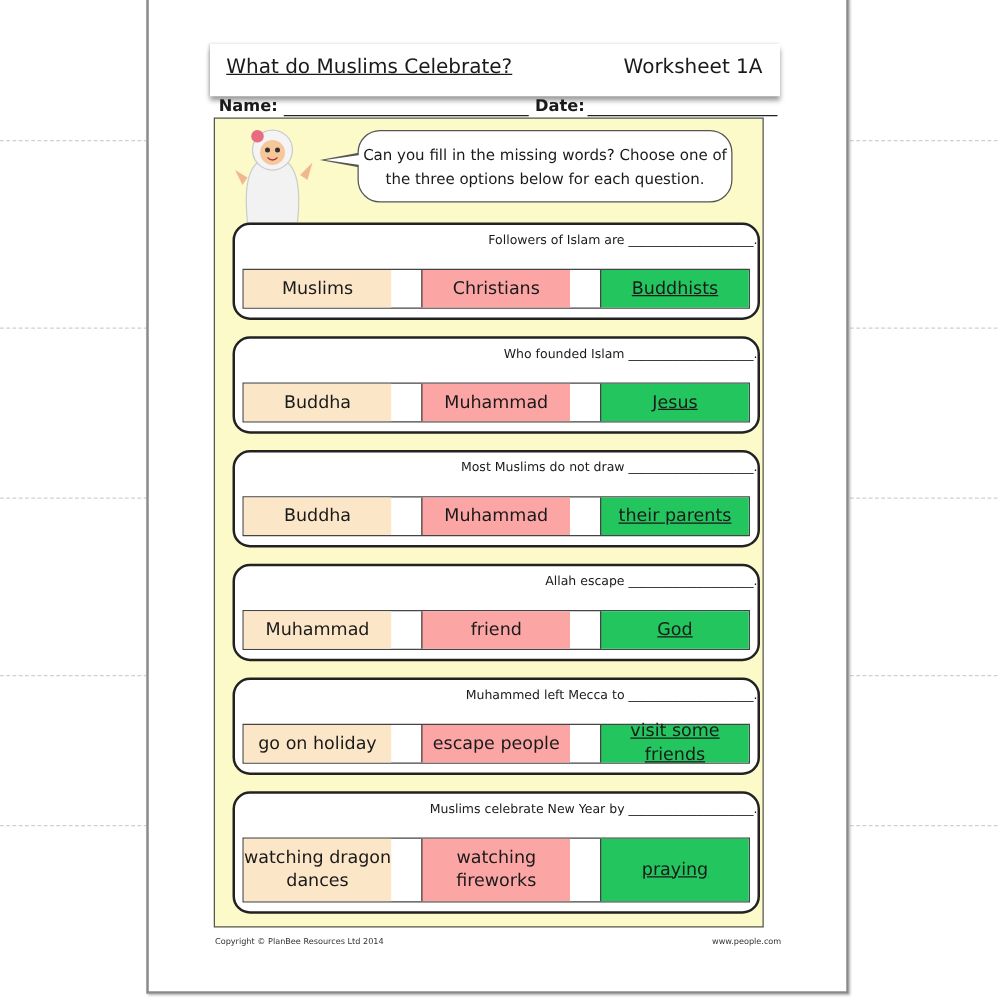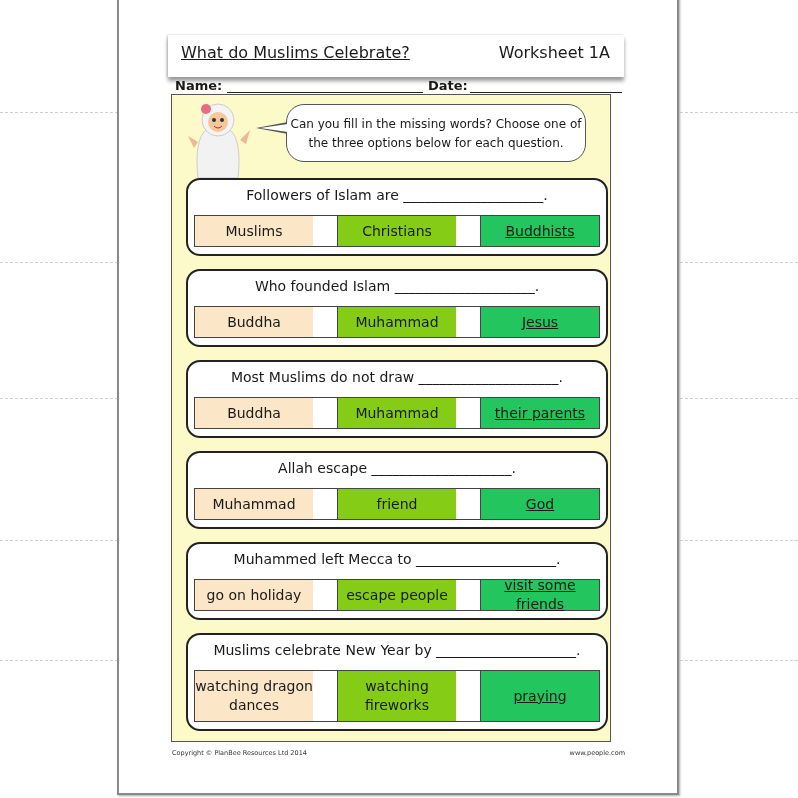--- a/index.html
+++ b/index.html
@@ -10,25 +10,25 @@
   .ws{position:absolute;right:14px;top:8px;font-size:16px;}
   .namerow{position:absolute;left:175px;top:77px;width:448px;height:18px;font-size:13px;font-weight:bold;}
   .namerow .lbl{position:absolute;top:1px;}
   .namerow .line{position:absolute;top:15px;border-bottom:1.5px solid #222;}
   .panel{position:absolute;left:171px;top:94px;width:440px;height:648px;background:#fdfac9;border:1px solid #555;box-sizing:border-box;}
   .bubble{position:absolute;left:286px;top:104px;width:300px;height:58px;background:#fff;border:1.5px solid #555;border-radius:18px;box-sizing:border-box;font-size:12px;text-align:center;line-height:19px;padding-top:10px;}
   .bubble-tail{position:absolute;left:256px;top:122px;width:0;height:0;border-top:6px solid transparent;border-bottom:6px solid transparent;border-right:32px solid #555;}
   .bubble-tail-in{position:absolute;left:260px;top:124px;width:0;height:0;border-top:4px solid transparent;border-bottom:4px solid transparent;border-right:28px solid #fff;}
   .girl{position:absolute;left:184px;top:100px;width:72px;height:78px;}
   .q{position:absolute;left:186px;width:422px;height:78px;background:#fff;border:2.5px solid #222;border-radius:14px;box-sizing:border-box;}
-  .q .text{position:absolute;left:0;right:0;top:7px;text-align:center;font-size:14px;}
+  .q .text{position:absolute;left:0;right:0;top:7px;text-align:right;font-size:10px;}
   .q .opts{position:absolute;left:6px;right:6px;top:35px;height:30px;display:flex;border:1px solid #444;gap:24px;}
   .q .opt{flex:1;display:flex;align-items:center;justify-content:center;font-size:14px;text-align:center;line-height:19px;}
   .q .opt + .opt{border-left:1px solid #444;}
-  .o1{background:#fce6c8;} .o2{background:#84cc16;} .o3{background:#22c55e;text-decoration:underline;}
+  .o1{background:#fce6c8;} .o2{background:#fca5a5;} .o3{background:#22c55e;text-decoration:underline;}
   .q.tall{height:98px;}
   .q.tall .opts{height:50px;}
   .footer-l{position:absolute;left:172px;top:749px;font-size:6.5px;color:#333;}
   .footer-r{position:absolute;right:173px;top:749px;font-size:6.5px;color:#333;}
   .dash-h{position:absolute;left:0;width:798px;border-top:1.5px dashed #cfcfcf;}
 </style>
 </head>
 <body>
 
 <div class="dash-h" style="top:112px"></div>

